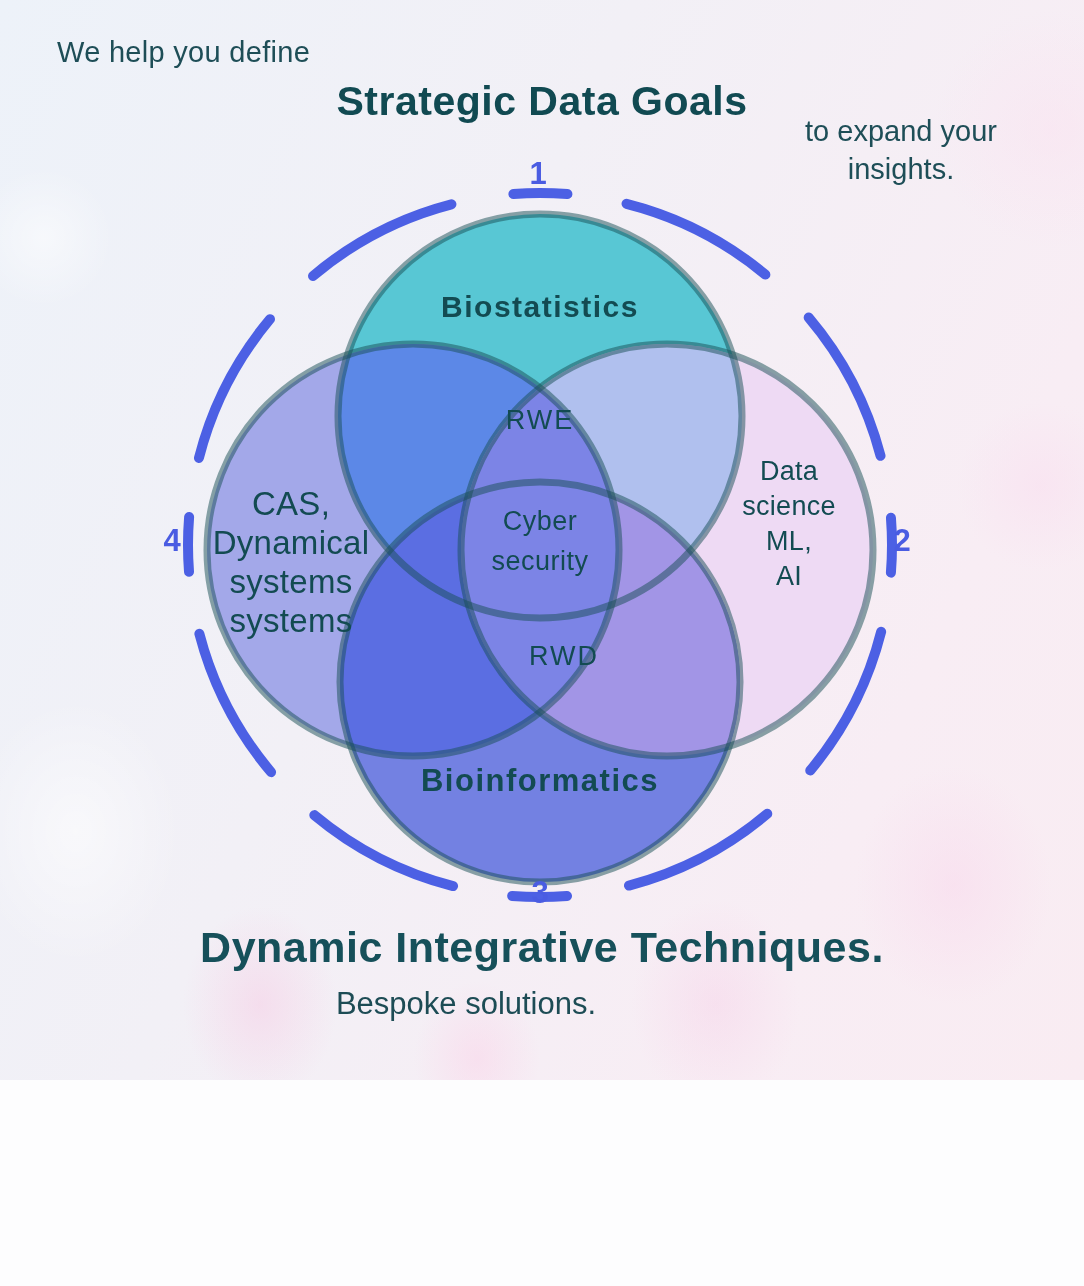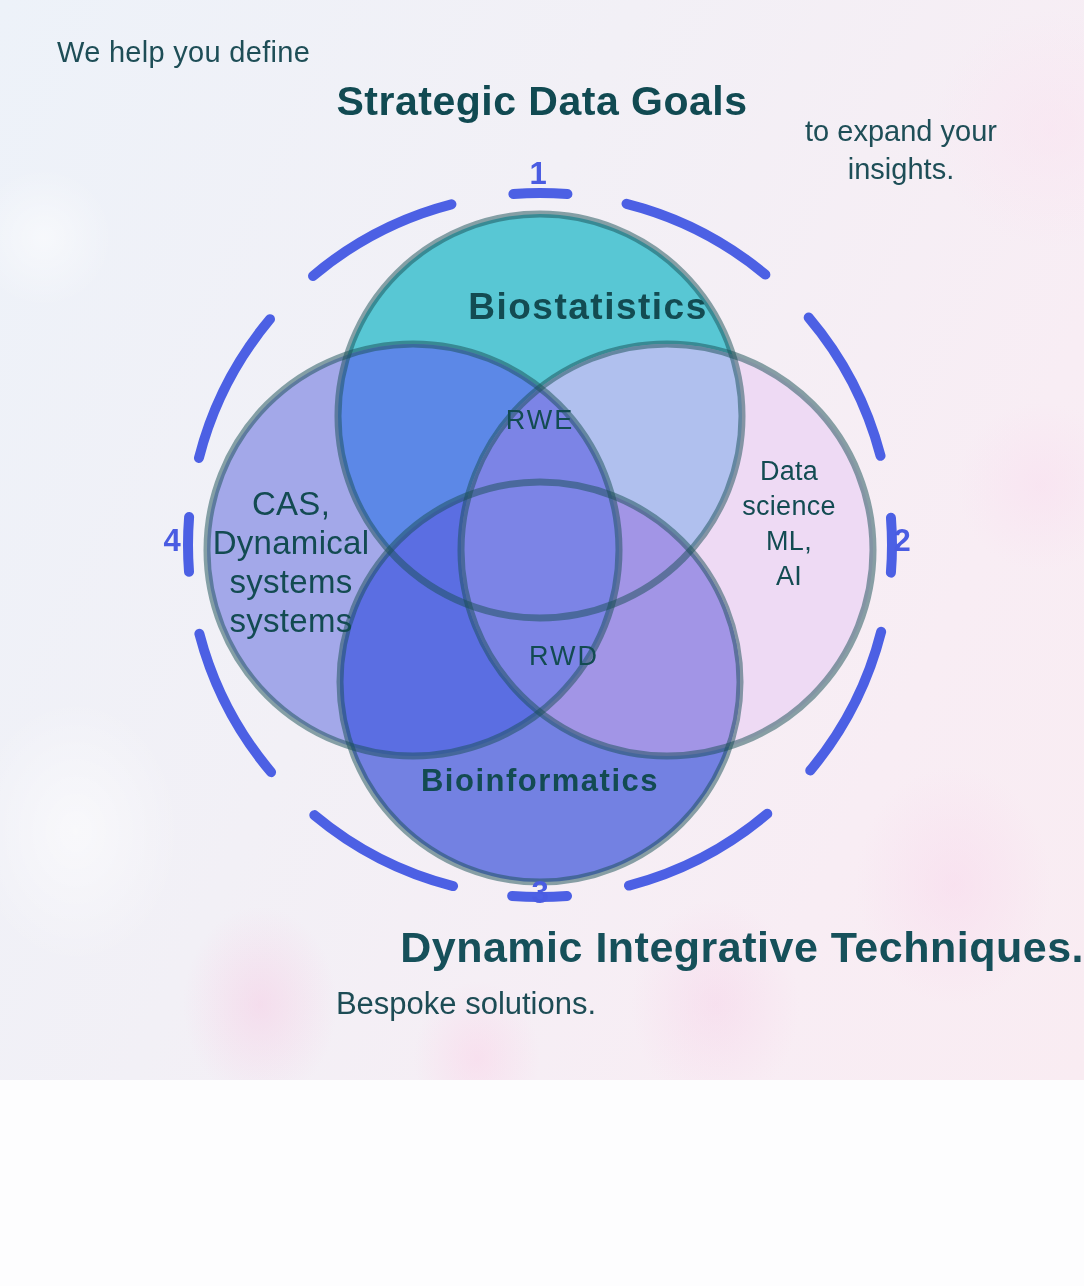--- a/index.html
+++ b/index.html
@@ -39,21 +39,21 @@
   .subtitle{
     position:absolute;left:791px;top:112px;width:220px;
     text-align:center;font-size:29px;line-height:38px;color:#1e4e57;
   }
 
   
   .lbl{
     position:absolute;transform:translate(-50%,-50%);
     text-align:center;color:#134b52;white-space:nowrap;
   }
-  .lbl-biostat{left:540px;top:307px;font-size:37px;font-weight:600;letter-spacing:1.5px;margin-left:48px;}
+  .lbl-biostat{left:540px;top:307px;font-size:30px;font-weight:600;letter-spacing:1.5px;}
   .lbl-rwe{left:540px;top:420px;font-size:27px;font-weight:500;letter-spacing:2px;}
   .lbl-cyber{left:540px;top:541px;font-size:27px;font-weight:500;line-height:40px;letter-spacing:.5px;}
   .lbl-rwd{left:540px;top:656px;font-size:27px;font-weight:500;letter-spacing:2px;margin-left:24px;}
   .lbl-bioinf{left:540px;top:781px;font-size:31px;font-weight:600;letter-spacing:1.5px;}
   .lbl-left{left:291px;top:562px;font-size:33px;font-weight:500;line-height:39px;letter-spacing:.3px;}
   .lbl-right{left:789px;top:524px;font-size:27px;font-weight:500;line-height:35px;letter-spacing:.3px;}
   .lbl .ln{display:block;}
 
   
   .num{
@@ -61,21 +61,21 @@
     color:#4a5ce2;font-size:31px;font-weight:700;
   }
   .num-1{left:538px;top:174px;}
   .num-2{left:902px;top:541px;}
   .num-3{left:540px;top:893px;}
   .num-4{left:172px;top:541px;}
 
   
   .headline{
     position:absolute;left:0;top:923px;width:1084px;
-    text-align:right;font-size:43px;font-weight:700;color:#16505a;letter-spacing:.5px;
+    text-align:center;font-size:43px;font-weight:700;color:#16505a;letter-spacing:.5px;
   }
   .subheadline{
     position:absolute;left:0;top:986px;width:932px;
     text-align:center;font-size:31px;color:#1d4c55;
   }
 
   
   .logo-band{position:absolute;left:0;top:1080px;width:1084px;height:206px;background:#fdfdfe;}
 </style>
 </head>
@@ -117,20 +117,24 @@
 
     <div class="intro">We help you define</div>
     <h1 class="title">Strategic Data Goals</h1>
     <div class="subtitle">
       <span class="ln" style="display:block;">to expand your</span>
       <span class="ln" style="display:block;">insights.</span>
     </div>
 
     <div class="lbl lbl-biostat">Biostatistics</div>
     <div class="lbl lbl-rwe">RWE</div>
+    <div class="lbl lbl-cyber">
+      <span class="ln">Cyber</span>
+      <span class="ln">security</span>
+    </div>
     <div class="lbl lbl-rwd">RWD</div>
     <div class="lbl lbl-bioinf">Bioinformatics</div>
     <div class="lbl lbl-left">
       <span class="ln">CAS,</span>
       <span class="ln">Dynamical</span>
       <span class="ln">systems</span>
       <span class="ln">systems</span>
     </div>
     <div class="lbl lbl-right">
       <span class="ln">Data</span>

